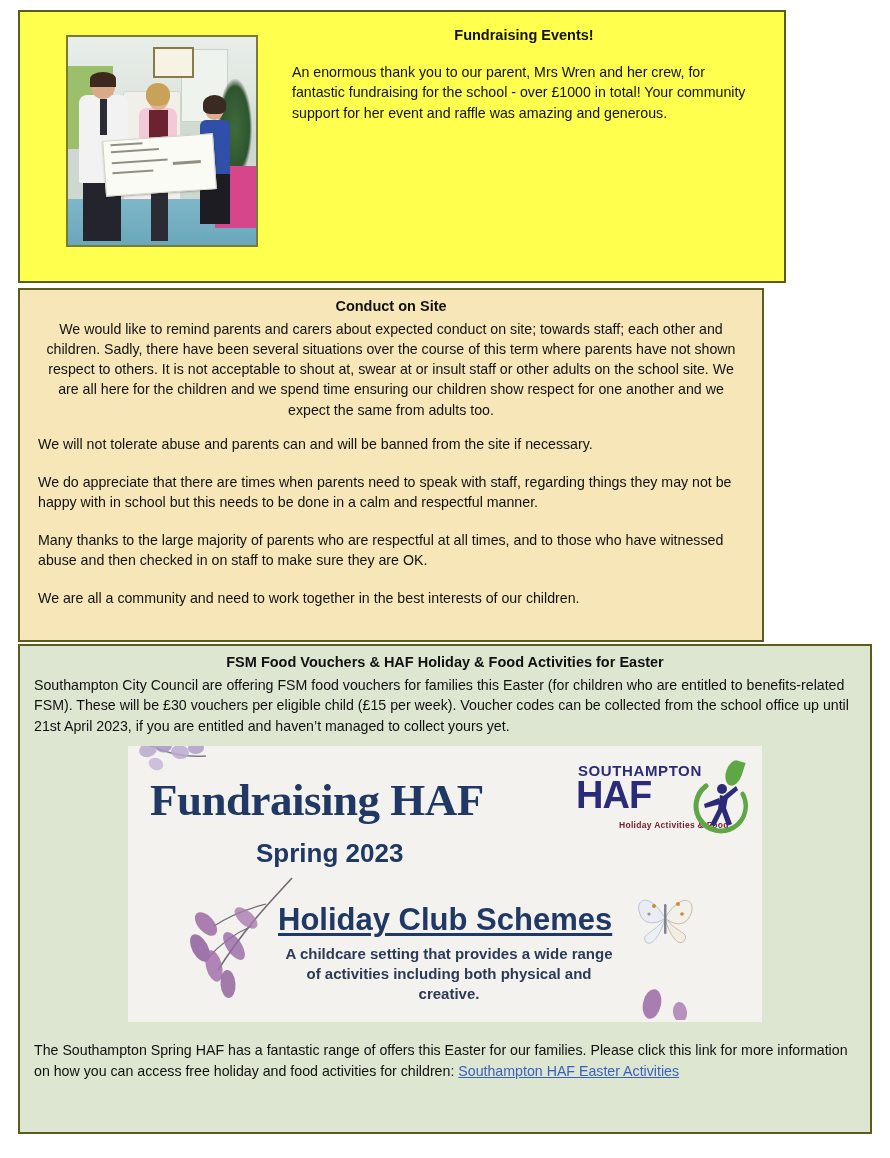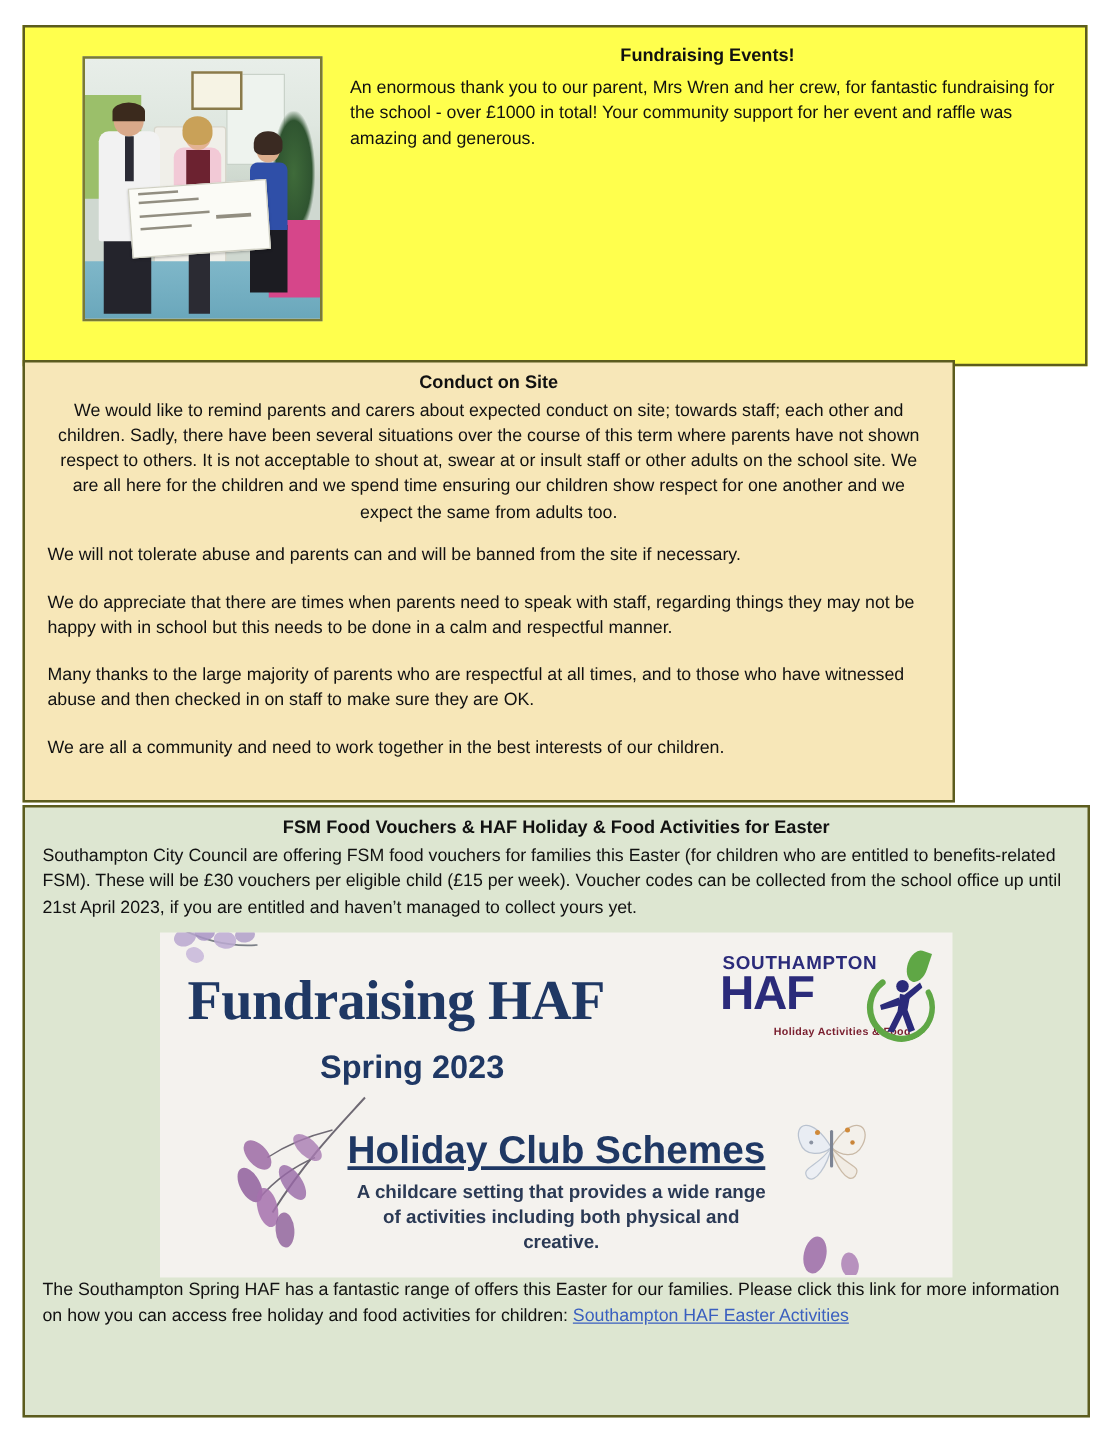--- a/index.html
+++ b/index.html
@@ -30,22 +30,22 @@
   .sec-title {
     text-align: center;
     font-weight: bold;
     font-size: 14.5px;
     line-height: 1.35;
   }
 
   
   #fundraising {
     left: 18px;
-    top: 20px;
-    width: 852px;
+    top: 10px;
+    width: 768px;
     height: 273px;
     background: #ffff4d;
     border-color: #5c5c1e;
     padding: 0;
   }
   .fund-inner {
     display: flex;
     height: 100%;
     box-sizing: border-box;
     padding: 10px 12px 8px 46px;
@@ -169,21 +169,21 @@
   .ph-cheque-top { left: 6%; top: 6%; width: 30%; height: 2px; }
 
   .fund-text {
     flex: 1 1 auto;
     padding-top: 4px;
   }
   #fundraising .sec-title { margin-bottom: 2px; }
   .fund-para {
     font-size: 14.2px;
     line-height: 1.47;
-    margin: 4px;
+    margin: 16px;
   }
   .fund-para + .fund-para { margin-top: 0; }
 
   
   #conduct {
     left: 18px;
     top: 288px;
     width: 746px;
     height: 354px;
     background: #f7e7b8;
@@ -318,21 +318,21 @@
   .deco-butterfly {
     position: absolute; right: 64px; top: 142px; width: 66px; height: 60px;
   }
   .deco-buds-br {
     position: absolute; right: 58px; bottom: 2px; width: 70px; height: 40px;
   }
 
   .fsm-closing {
     font-size: 14.2px;
     line-height: 1.45;
-    margin: 0 0 0 0;
+    margin: 18px 0 0 0;
   }
   .link {
     color: #3a5fbf;
     text-decoration: underline;
     cursor: pointer;
   }
 </style>
 </head>
 <body>
 

